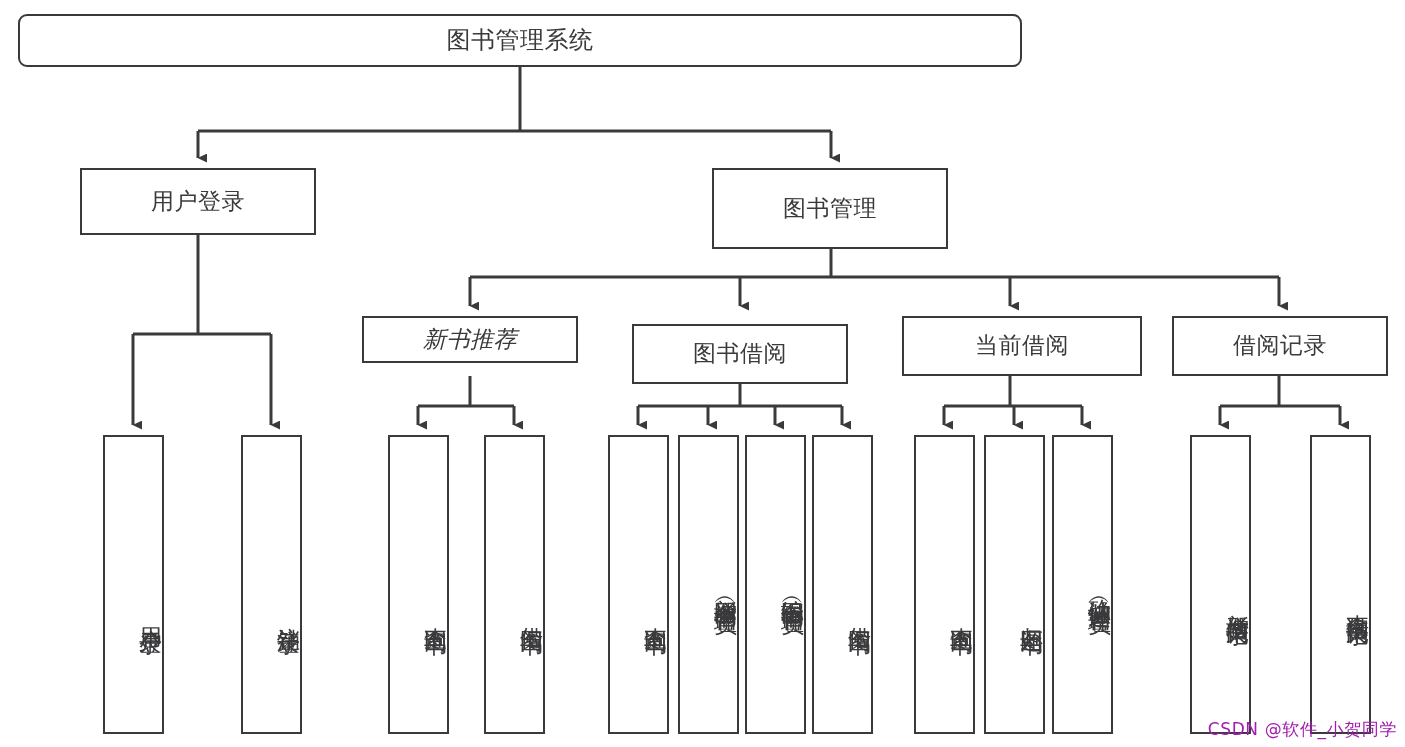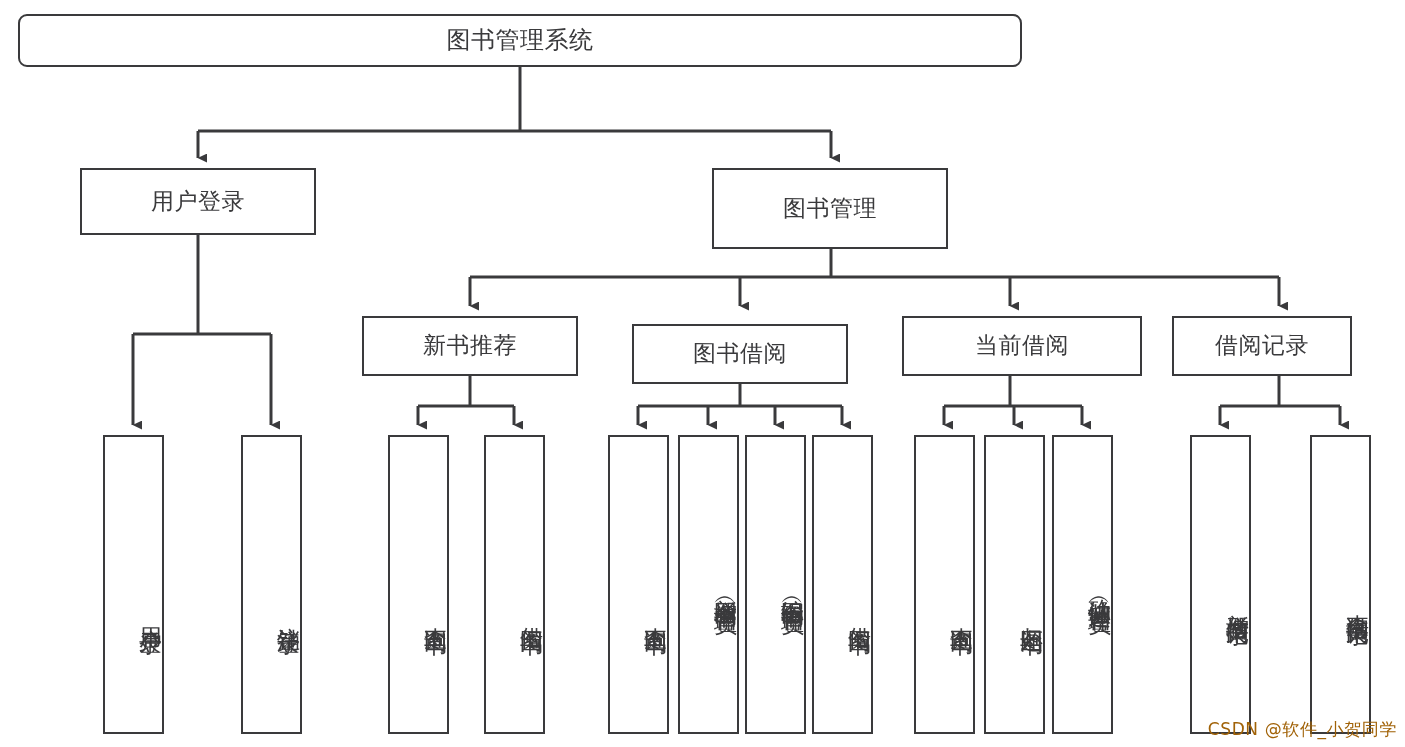--- a/index.html
+++ b/index.html
@@ -33,21 +33,21 @@
     line-height:1.0;
   }
   .node.v.tall{ padding-top:10px; }
   .node.v.mid{ padding-top:56px; }
 
   #watermark{
     position:absolute;
     right:8px;
     bottom:6px;
     font-size:17px;
-    color:#a16207;
+    color:#a21caf;
     letter-spacing:0.6px;
     white-space:nowrap;
     font-family:"DejaVu Sans","Liberation Sans",sans-serif;
   }
 </style>
 </head>
 <body>
 
 <div id="stage">
 
@@ -105,30 +105,30 @@
     <span>图书管理系统</span>
   </div>
 
   <div class="node h" style="left:80px;top:168px;width:236px;height:67px;">
     <span>用户登录</span>
   </div>
   <div class="node h" style="left:712px;top:168px;width:236px;height:81px;">
     <span>图书管理</span>
   </div>
 
-  <div class="node h" style="left:362px;top:316px;width:216px;height:60px;">
+  <div class="node h" style="left:362px;top:316px;width:216px;height:47px;font-style:italic;">
     <span>新书推荐</span>
   </div>
   <div class="node h" style="left:632px;top:324px;width:216px;height:60px;">
     <span>图书借阅</span>
   </div>
   <div class="node h" style="left:902px;top:316px;width:240px;height:60px;">
     <span>当前借阅</span>
   </div>
-  <div class="node h" style="left:1172px;top:316px;width:180px;height:60px;">
+  <div class="node h" style="left:1172px;top:316px;width:216px;height:60px;">
     <span>借阅记录</span>
   </div>
 
   <div class="node v mid" style="left:103px;top:435px;width:61px;height:299px;">
     <span>用户登录</span>
   </div>
   <div class="node v mid" style="left:241px;top:435px;width:61px;height:299px;">
     <span>注销登录</span>
   </div>
 

